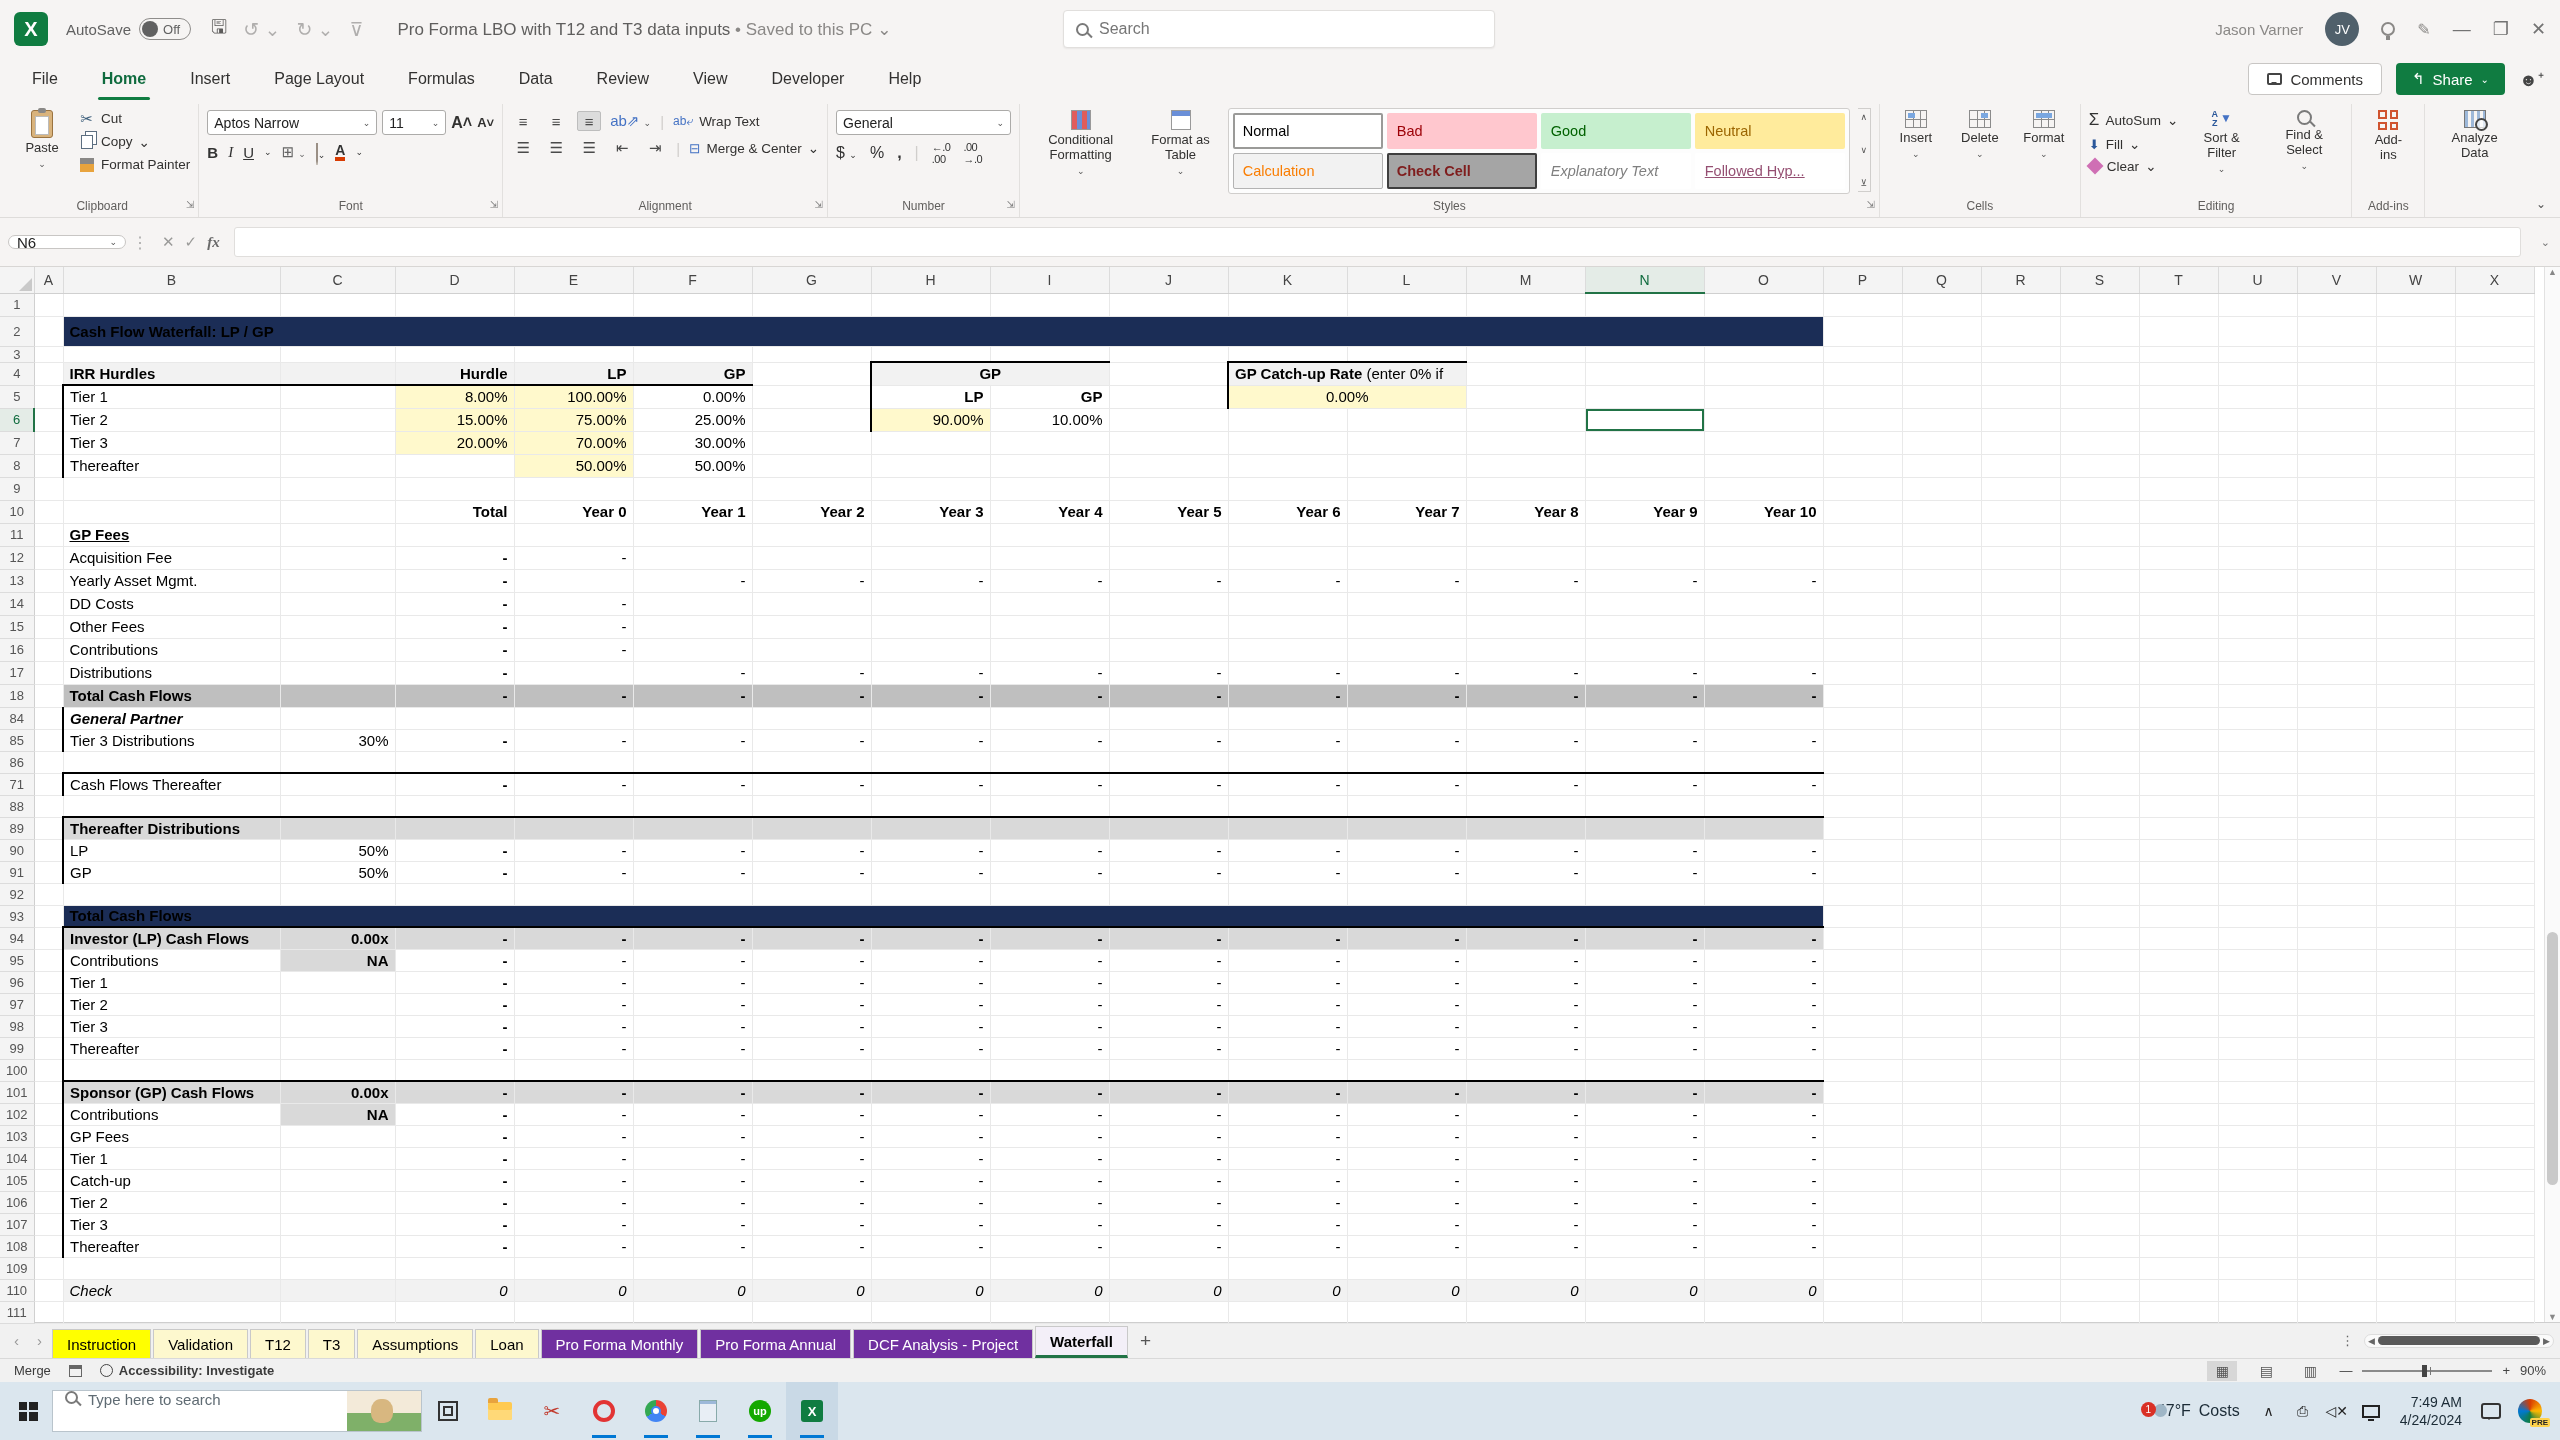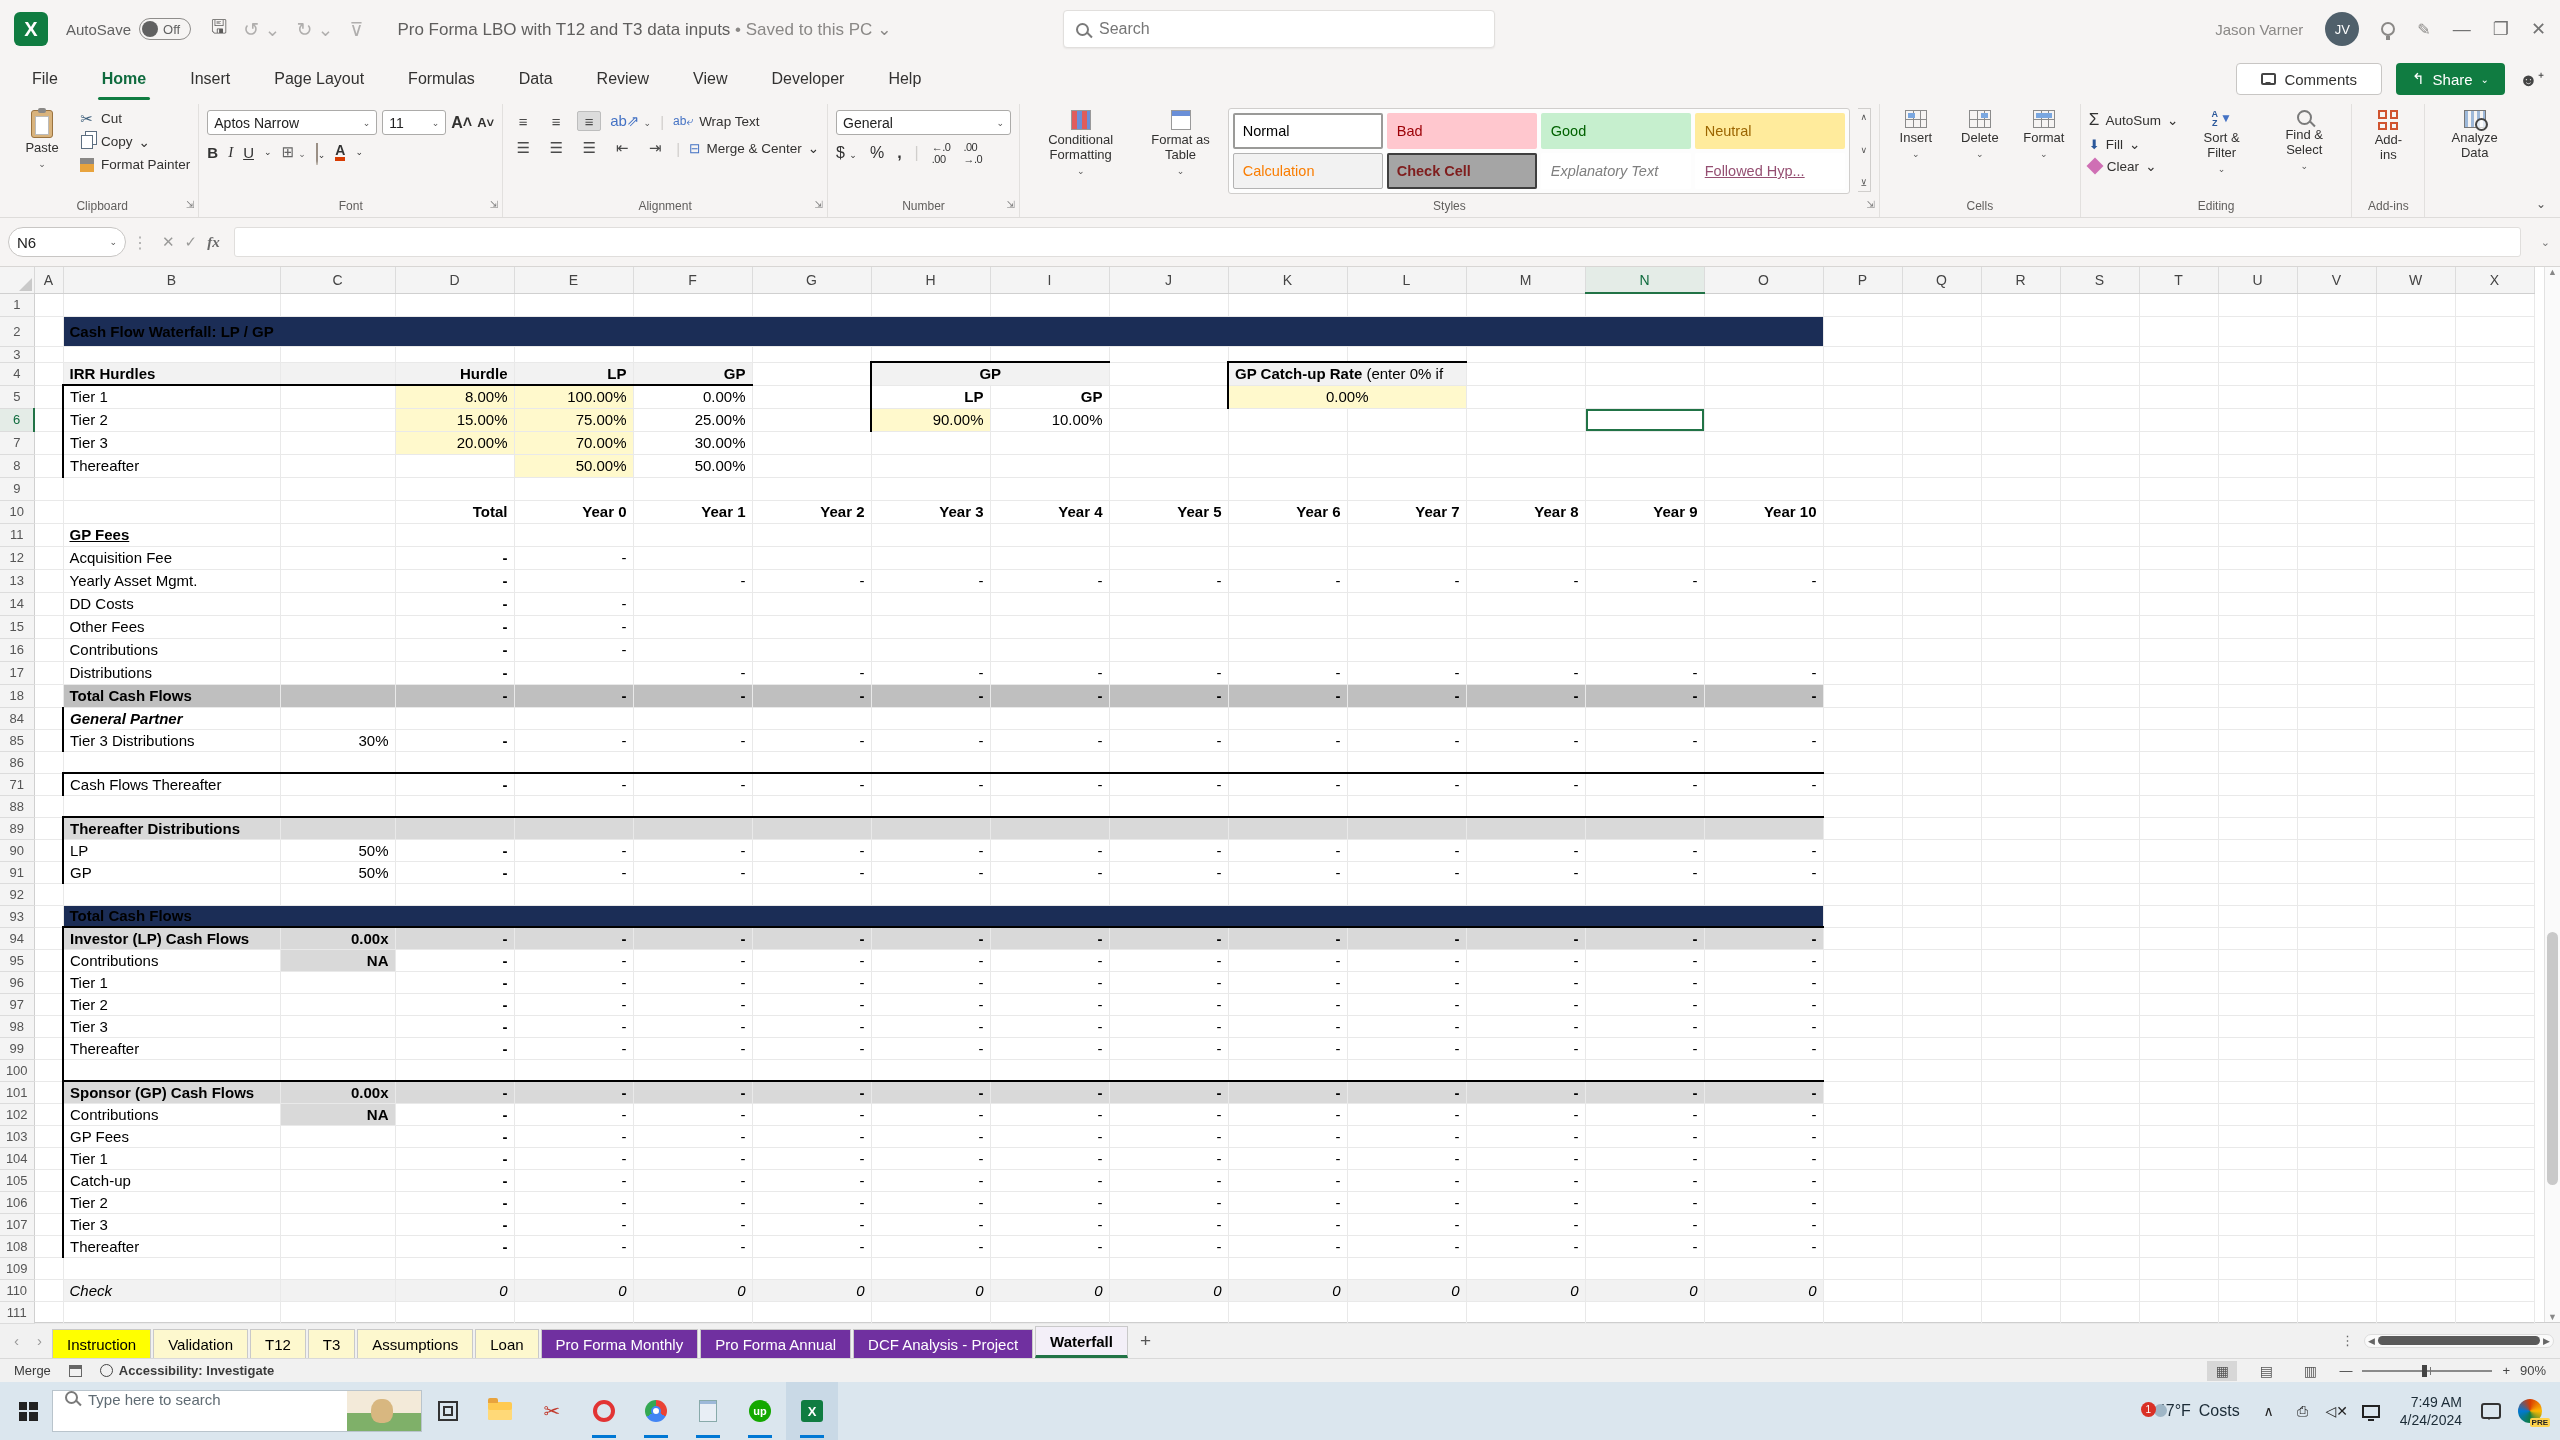--- a/index.html
+++ b/index.html
@@ -22,21 +22,21 @@
 .winbtn{font-size:18px;color:#737373}
 .bulb{width:14px;height:14px;border:2px solid #8a8886;border-radius:50%;position:relative}
 .bulb:after{content:"";position:absolute;left:3px;bottom:-6px;width:4px;height:4px;background:#8a8886}
 
 .menubar{height:42px;background:#f6f4f3;display:flex;align-items:stretch;padding:0 16px}
 .mtabs{display:flex;align-items:stretch;gap:12px}
 .mtab{padding:0 16px;display:flex;align-items:center;font-size:16px;color:#323130;position:relative;cursor:pointer}
 .mtab.active{font-weight:bold;color:#0f6b3e}
 .mtab.active:after{content:"";position:absolute;left:12px;right:12px;bottom:0;height:3px;background:#107c41;border-radius:2px}
 .menu-right{margin-left:auto;display:flex;align-items:center;gap:14px}
-.btn-comments{display:flex;align-items:center;gap:8px;border:1px solid #c8c6c4;background:#fff;border-radius:4px;height:32px;padding:0 24px;font-size:15px;color:#323130}
+.btn-comments{display:flex;align-items:center;gap:8px;border:1px solid #c8c6c4;background:#fff;border-radius:4px;height:32px;padding:0 18px;font-size:15px;color:#323130}
 .bubble{width:15px;height:12px;border:2px solid #444;border-radius:2px;position:relative}
 .bubble:after{content:"";position:absolute;left:2px;bottom:-5px;border:3px solid transparent;border-top-color:#444}
 .btn-share{display:flex;align-items:center;gap:8px;background:#107c41;color:#fff;border-radius:4px;height:32px;padding:0 16px;font-size:15px}
 .ppl{font-size:18px;color:#444}
 
 .ribbon{height:118px;background:#f6f4f3;border-bottom:1px solid #dedcda;display:flex;padding:4px 6px 0}
 .rgroup{display:flex;flex-direction:column;border-right:1px solid #e2e0de;padding:2px 8px 0}
 .rbody{flex:1;display:flex;align-items:flex-start;gap:8px}
 .rlabel{text-align:center;font-size:12px;color:#605e5c;padding:3px 0 4px;position:relative}
 .launcher{position:absolute;right:-4px;top:3px;font-size:10px;color:#7a7a7a}
@@ -90,21 +90,21 @@
 .eraser{width:12px;height:12px;background:#cf6fb4;transform:rotate(45deg)}
 .sortic{display:flex;flex-direction:column;font-size:9px;line-height:1;color:#2b579a;font-weight:bold}
 .funnel{color:#4472c4;font-size:12px}
 .addinic{width:20px;height:20px;display:grid;grid-template-columns:1fr 1fr;grid-template-rows:1fr 1fr;gap:3px}
 .addinic span{border:2px solid #d0532f}
 .anic{width:22px;height:18px;border:1px solid #777;background:repeating-linear-gradient(90deg,#9db8d9 0 3px,transparent 3px 6px);position:relative}
 .anic:after{content:"";width:9px;height:9px;border:2px solid #444;border-radius:50%;position:absolute;right:-3px;bottom:-4px;background:rgba(255,255,255,.7)}
 .collapse{align-self:flex-end;margin-left:4px;color:#555;font-size:12px;padding:0 8px 6px}
 
 .fbar{height:48px;background:#f6f4f3;display:flex;align-items:center;padding:6px 0 6px 8px;gap:6px}
-.namebox{width:118px;height:30px;background:#fff;border:1px solid #c8c6c4;border-radius:15px;display:flex;align-items:center;padding:0 8px;font-size:15px;color:#222}
+.namebox{width:118px;height:14px;background:#fff;border:1px solid #c8c6c4;border-radius:15px;display:flex;align-items:center;padding:0 8px;font-size:15px;color:#222}
 .namebox .car{margin-left:auto;font-size:9px;color:#555}
 .fbtns{display:flex;align-items:center;gap:10px;color:#9a9a98;font-size:15px;padding:0 8px}
 .fx{font-style:italic;font-weight:bold;color:#6a6a6a;font-family:"Liberation Serif",serif}
 .finput{flex:1;height:30px;background:#fff;border:1px solid #e0dedc;border-radius:3px;margin-right:4px}
 .fend{color:#777;font-size:11px;padding:0 10px}
 
 .sheet{position:relative;height:1056px;background:#fff;border-top:1px solid #d8d6d4}
 table{border-collapse:collapse;table-layout:fixed;width:2534px}
 th.corner{background:#f4f4f4;border-right:1px solid #d8d8d8;border-bottom:1px solid #d0d0d0;position:relative}
 th.corner:after{content:"";position:absolute;right:2px;bottom:2px;border-left:13px solid transparent;border-bottom:13px solid #c9c9c9}

